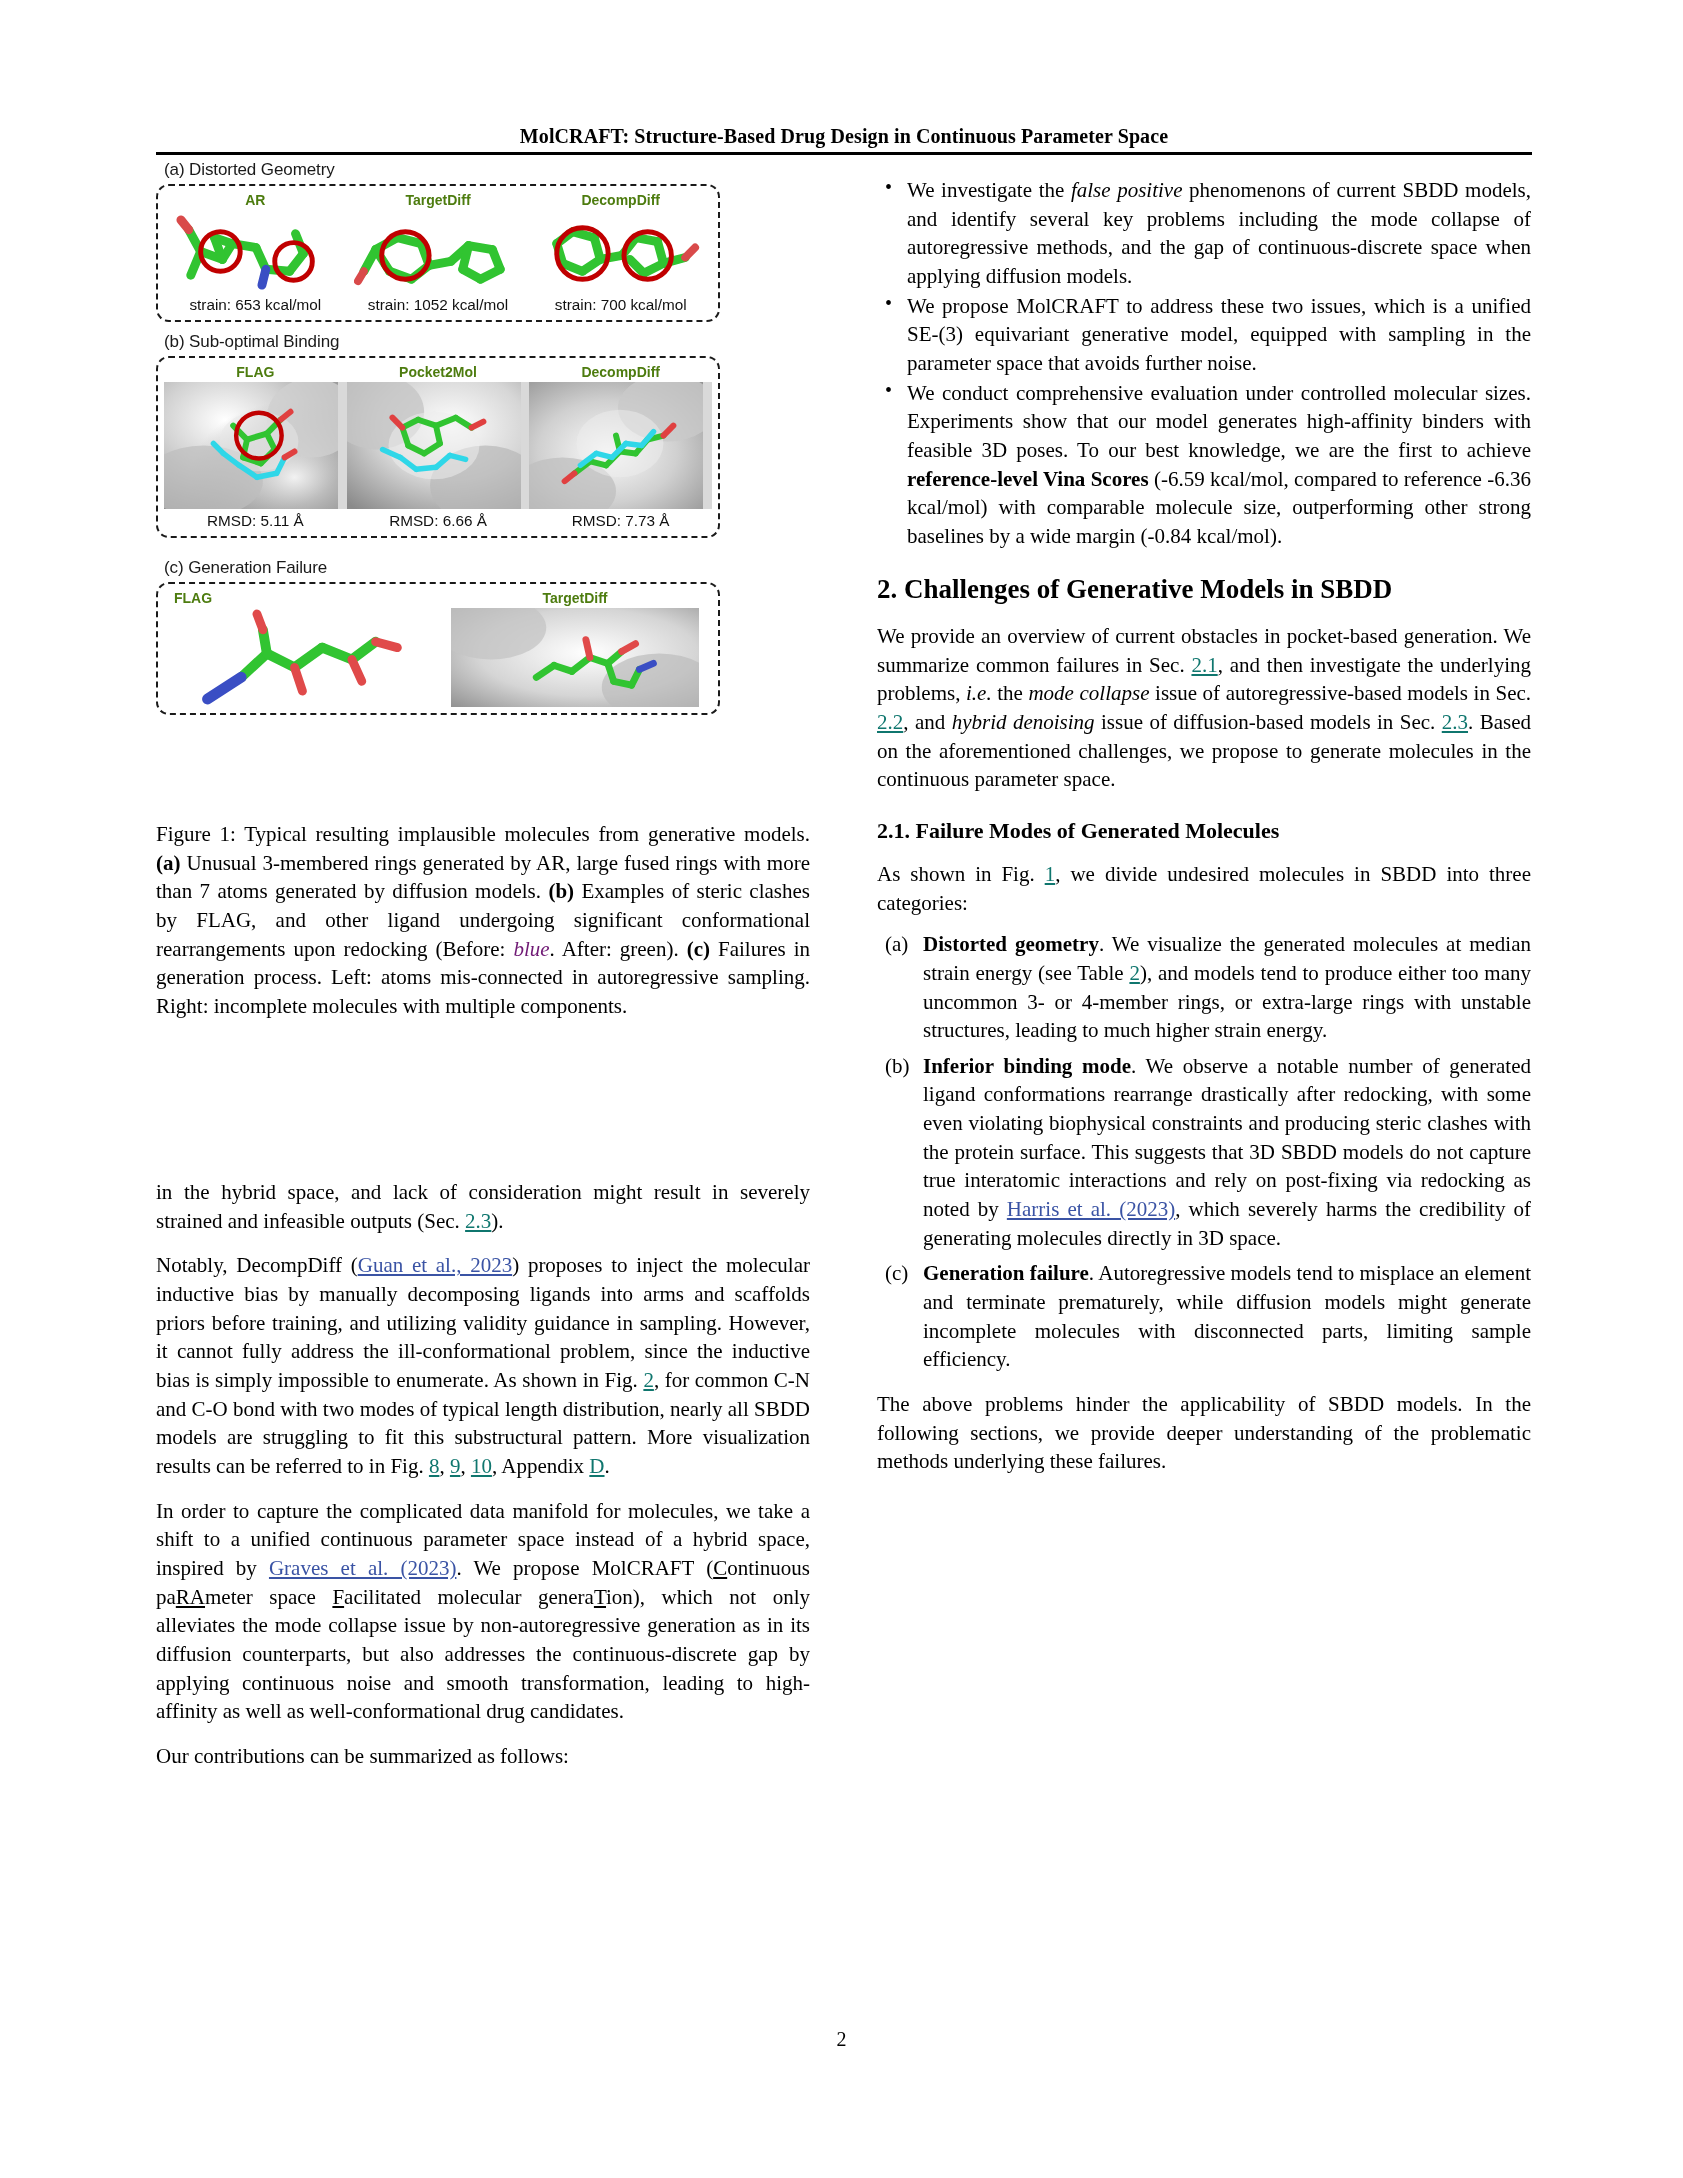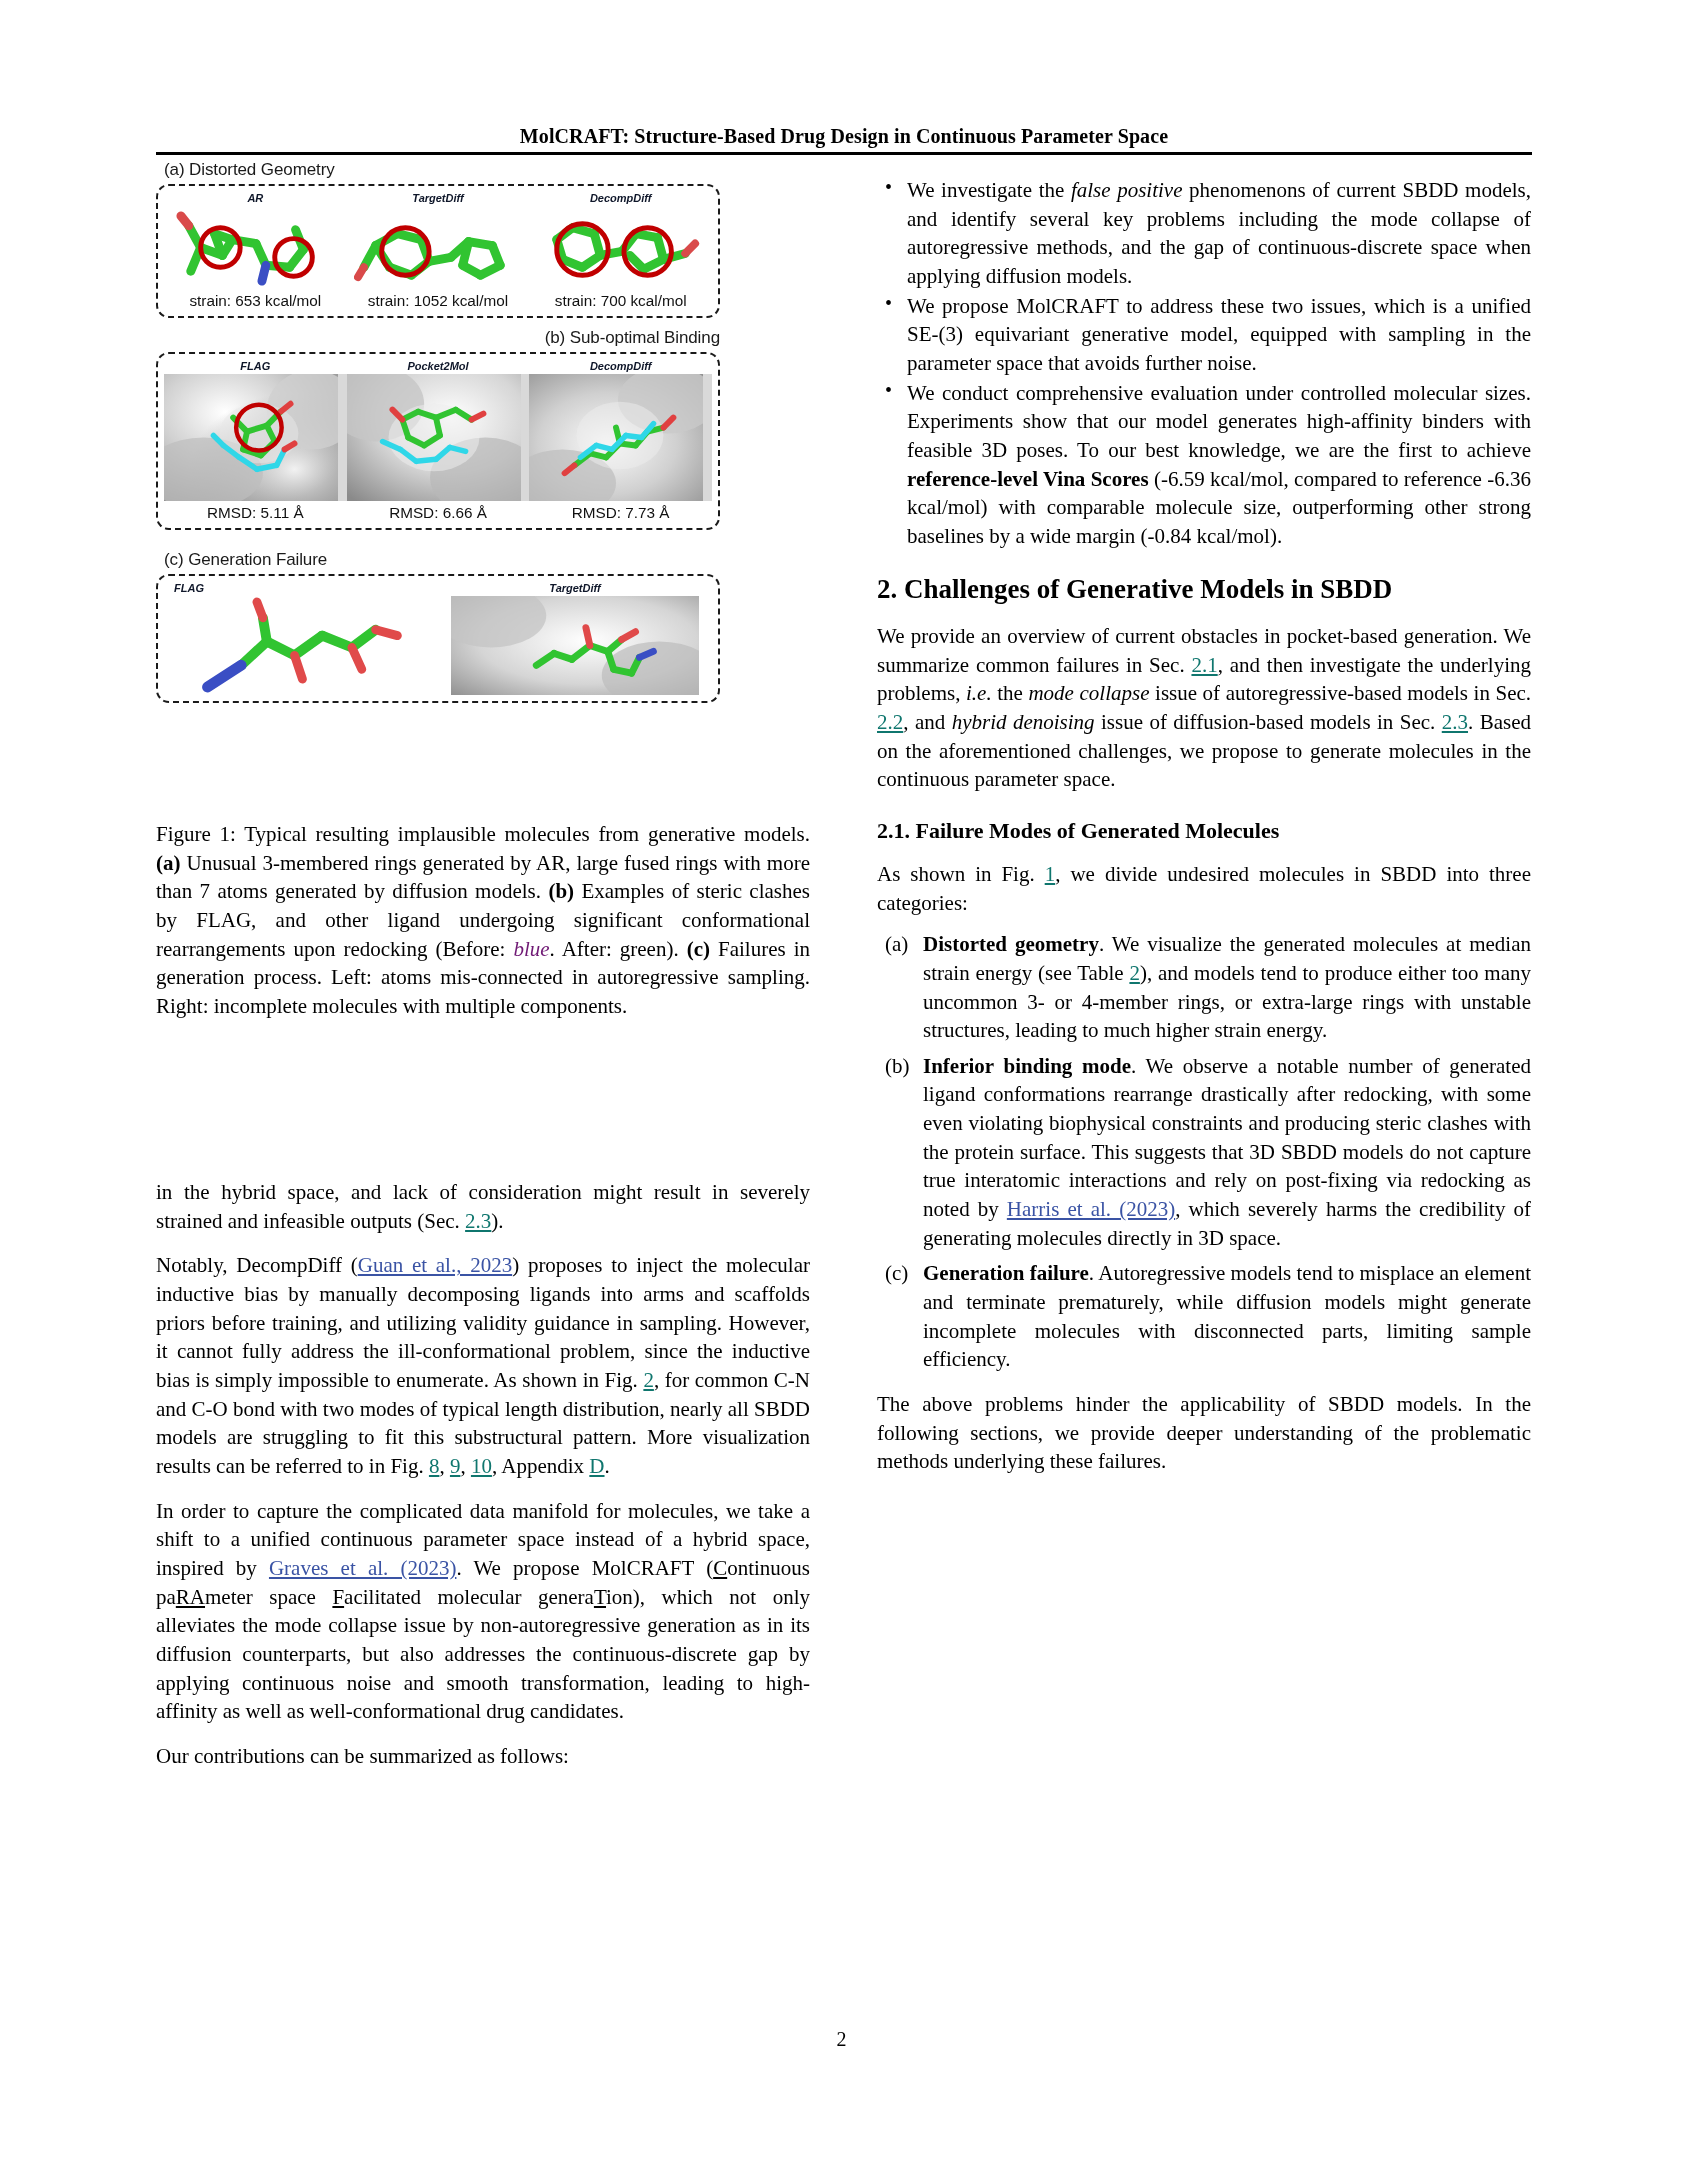--- a/index.html
+++ b/index.html
@@ -94,24 +94,23 @@
     align-items: flex-end;
   }
   .subcol {
     flex: 1 1 0;
     text-align: center;
     position: relative;
   }
   .sublabel {
     font-family: "Liberation Sans", sans-serif;
     font-weight: bold;
-    font-size: 11px;
-    color: #0f172a;
+    font-size: 14px;
+    color: #4d7c0f;
     margin-bottom: 2px;
-    font-style: italic;
   }
   .subcaption {
     font-family: "Liberation Sans", sans-serif;
     font-size: 15.3px;
     color: #111;
     margin-top: 3px;
   }
   .art {
     position: relative;
     height: 83px;
@@ -294,21 +293,21 @@
               </g>
               <circle cx="46" cy="44" r="26" fill="none" stroke="#c00000" stroke-width="5"></circle>
               <circle cx="112" cy="46" r="24" fill="none" stroke="#c00000" stroke-width="5"></circle>
             </svg>
           </div>
           <div class="subcaption">strain: 700 kcal/mol</div>
         </div>
       </div>
     </div>
 
-    <div class="panel-title" style="margin-top:10px;text-align:right;">(b) Sub-optimal Binding</div>
+    <div class="panel-title" style="margin-top:10px;">(b) Sub-optimal Binding</div>
     <div class="dashbox" style="padding:6px;">
       <div class="subrow">
         <div class="subcol">
           <div class="sublabel">FLAG</div>
           <div class="pocket">
             <svg width="174" height="127" viewBox="0 0 176 128" preserveAspectRatio="none">
               <defs>
                 <radialGradient id="pg1" cx="35%" cy="30%" r="80%">
                   <stop offset="0%" stop-color="#ffffff"></stop>
                   <stop offset="45%" stop-color="#d2d2d2"></stop>

